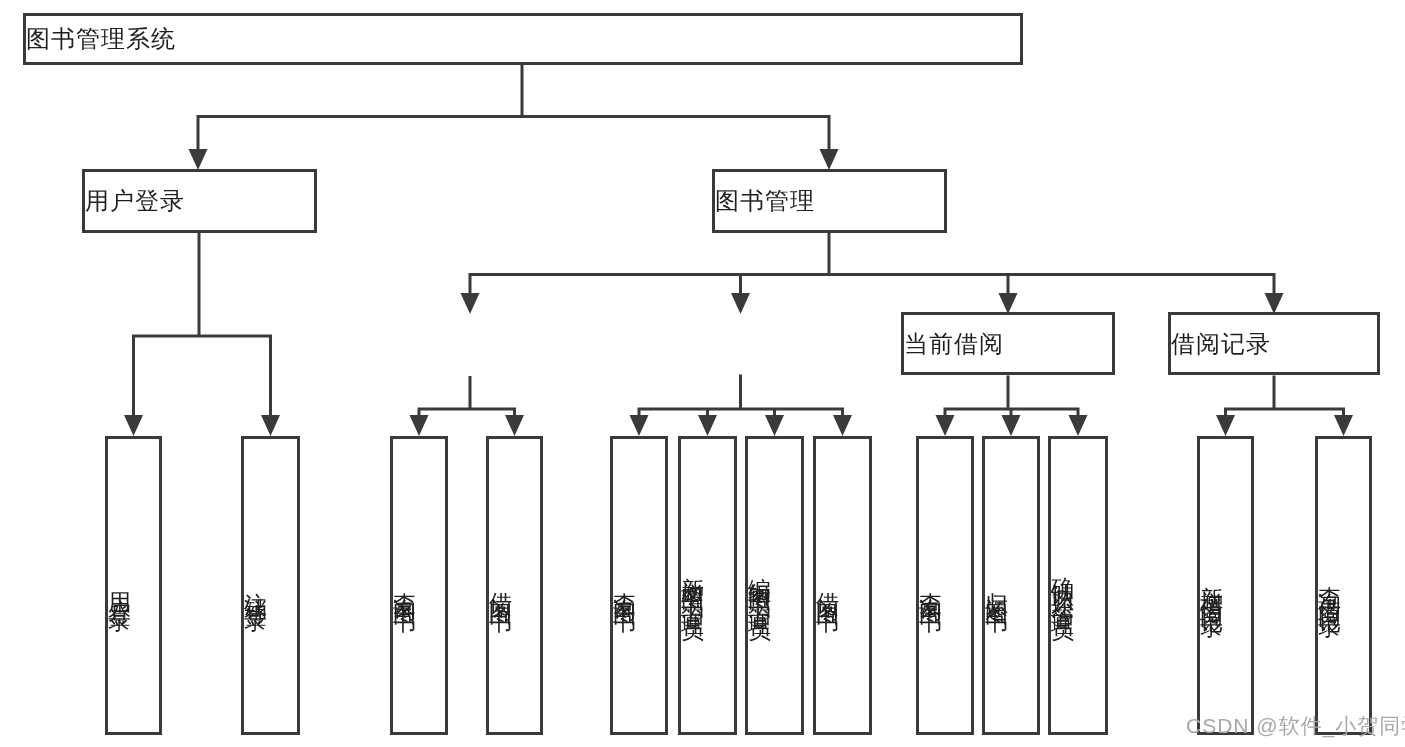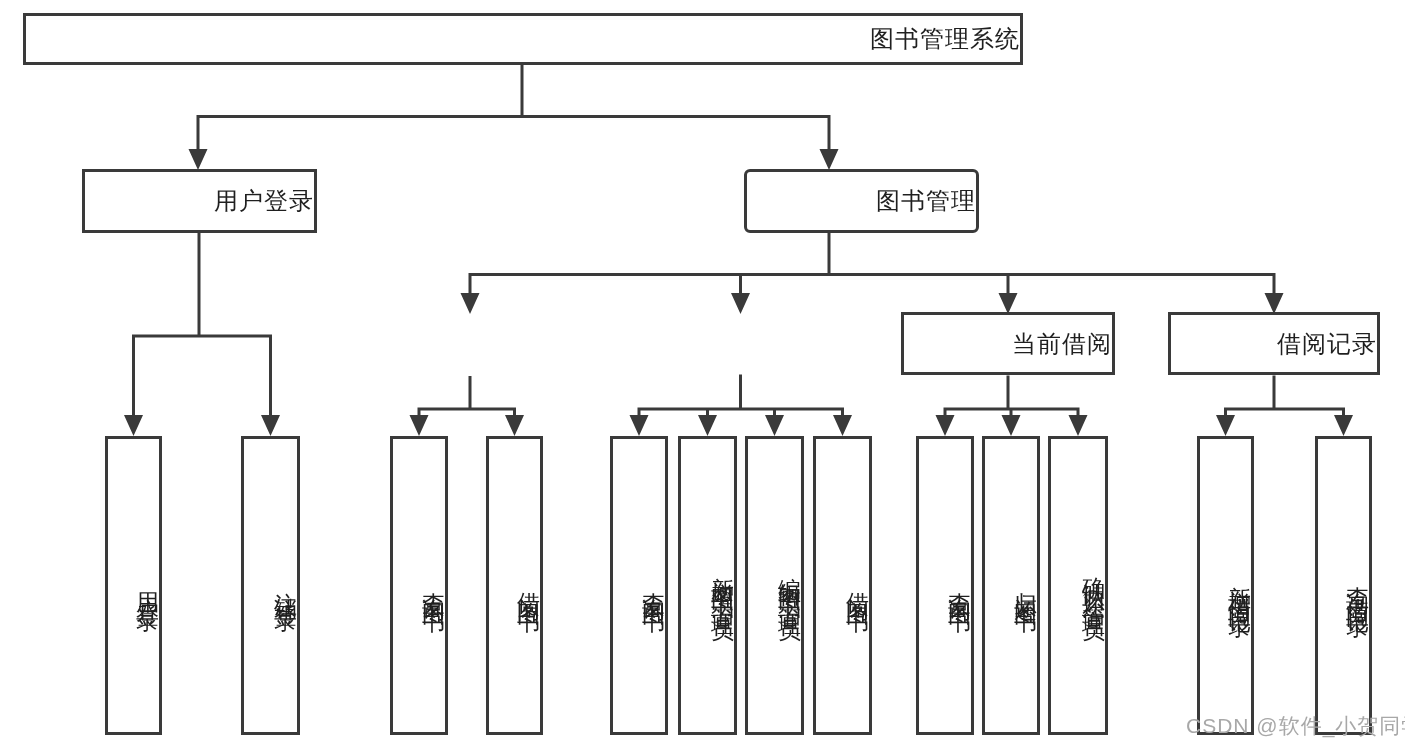--- a/index.html
+++ b/index.html
@@ -9,21 +9,21 @@
     background:#ffffff;
     overflow:hidden;
     font-family:"Liberation Sans", sans-serif;
   }
   .connectors{position:absolute;left:0;top:0;z-index:1;}
   .box{
     position:absolute;
     box-sizing:border-box;
     background:#ffffff;
     border:3px solid #3a3a3a;
-    display:flex;align-items:center;justify-content:flex-end;
+    display:flex;align-items:center;justify-content:flex-start;
     color:#1f1f1f;
     z-index:2;
   }
   .hbox{font-size:24px;letter-spacing:1px;}
   .root{font-size:24px;letter-spacing:1px;}
   .vbox span{
     writing-mode:vertical-rl;
     text-orientation:mixed;
     font-size:23px;
     line-height:1;
@@ -101,21 +101,21 @@
          M1334 415 L1353 415 L1343.5 436 Z" fill="#3a3a3a" stroke="none"></path>
   </svg>
 
   <div class="box root" style="left:23px;top:13px;width:1000px;height:52px;">
     <span>图书管理系统</span>
   </div>
 
   <div class="box hbox" style="left:82px;top:169px;width:235px;height:64px;">
     <span>用户登录</span>
   </div>
-  <div class="box hbox" style="left:744px;top:169px;width:235px;height:64px;border-radius:6px;">
+  <div class="box hbox" style="left:712px;top:169px;width:235px;height:64px;">
     <span>图书管理</span>
   </div>
 
   <div class="box hbox" style="left:901px;top:312px;width:214px;height:63px;">
     <span>当前借阅</span>
   </div>
   <div class="box hbox" style="left:1168px;top:312px;width:212px;height:63px;">
     <span>借阅记录</span>
   </div>
 

